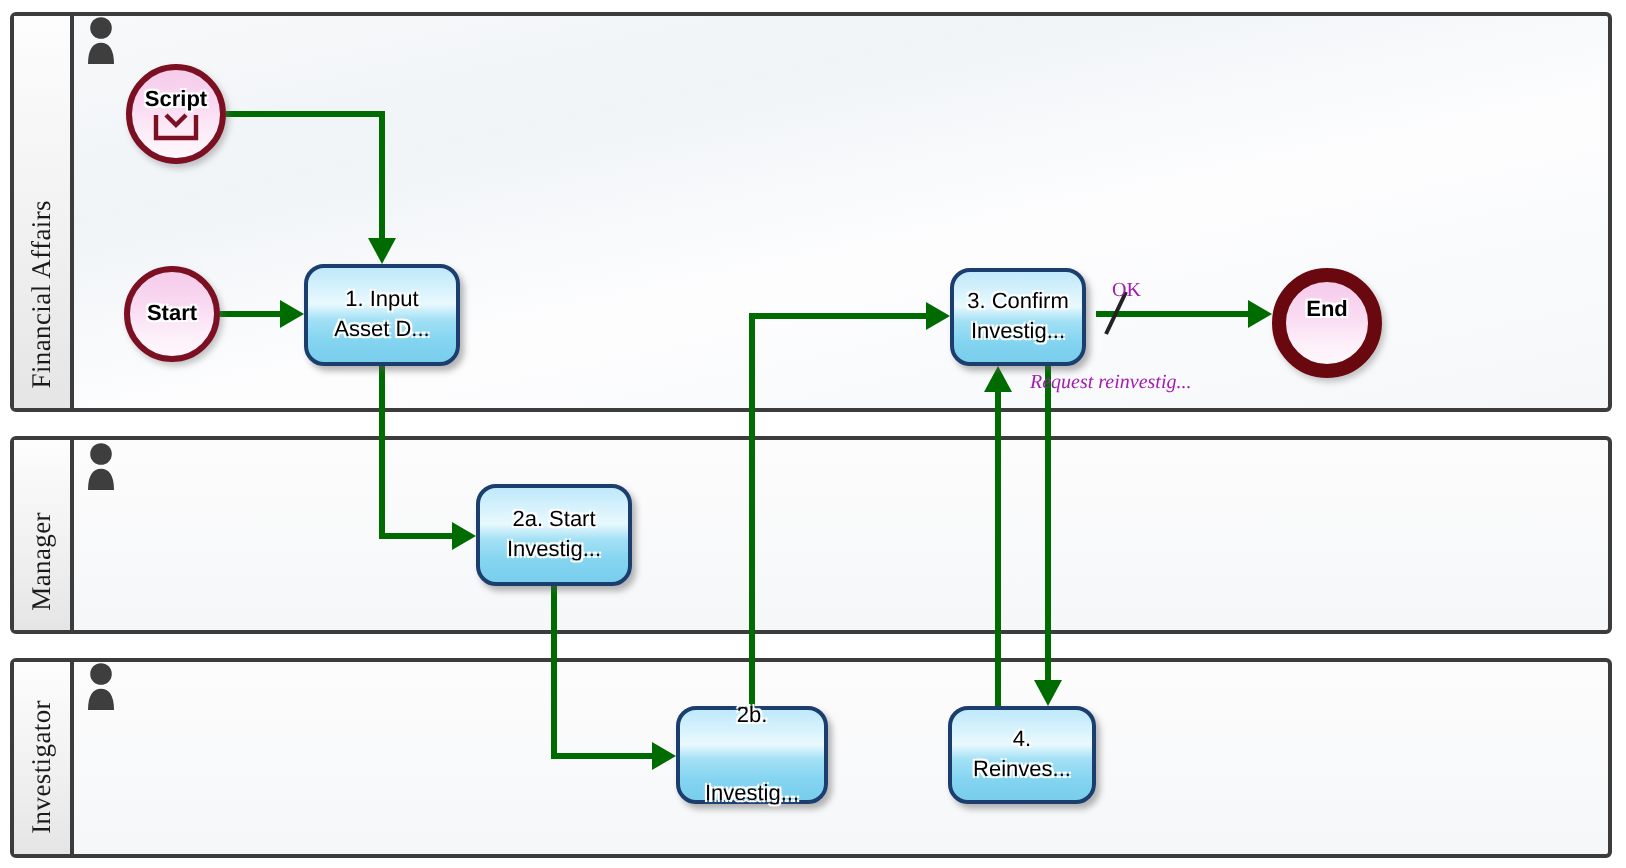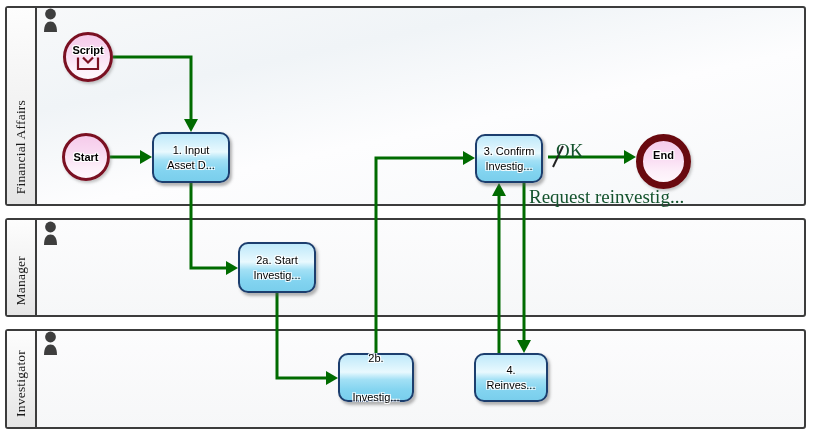--- a/index.html
+++ b/index.html
@@ -52,24 +52,24 @@
   }
   .task-1{left:152px;top:132px;width:78px;height:51px;}
   .task-2a{left:238px;top:242px;width:78px;height:51px;}
   .task-2b{left:338px;top:353px;width:76px;height:49px;gap:24px;}
   .task-3{left:475px;top:134px;width:68px;height:49px;}
   .task-4{left:474px;top:353px;width:74px;height:49px;}
   
   .edges{position:absolute;left:0;top:0;z-index:2;pointer-events:none;}
   .edge-label{
     position:absolute;z-index:4;font-family:"Liberation Serif",serif;
-    font-size:19px;color:#14532d;white-space:nowrap;
+    font-size:10px;color:#a21caf;white-space:nowrap;
   }
   .lbl-ok{left:556px;top:140px;}
-  .lbl-request{left:529px;top:186px;}
+  .lbl-request{left:515px;top:186px;font-style:italic;}
 </style>
 </head>
 <body>
 
 <div class="canvas">
 
   <div class="lane lane-1">
     <div class="lane-header">
       <span class="lane-label">Financial Affairs</span>
     </div>

